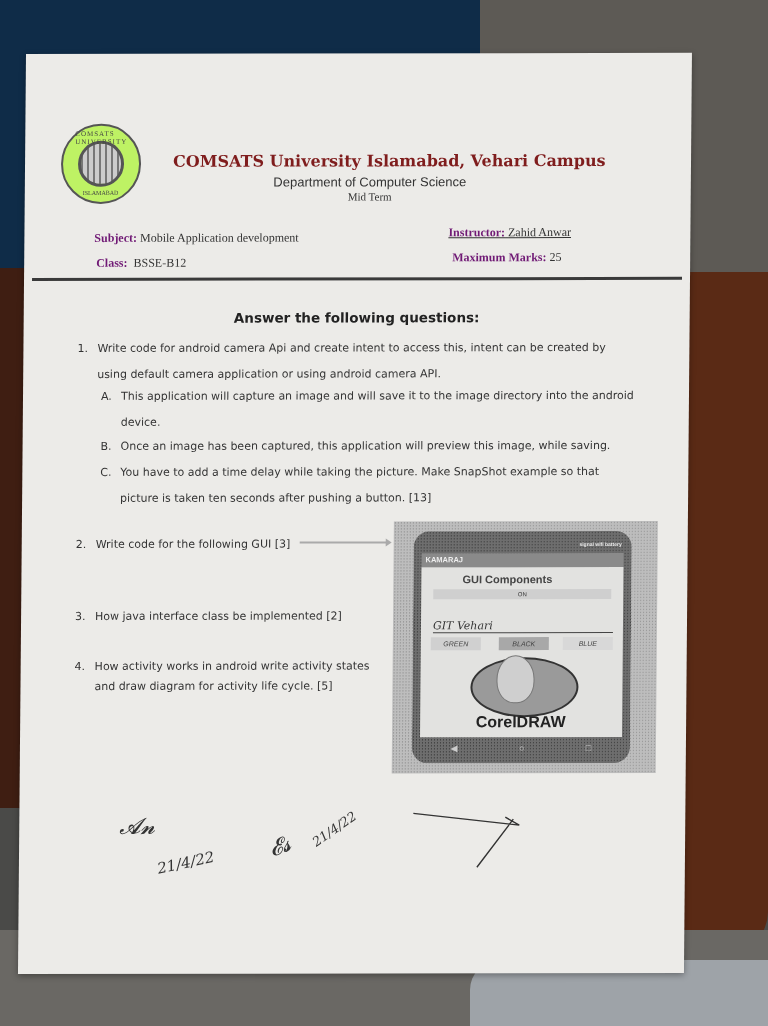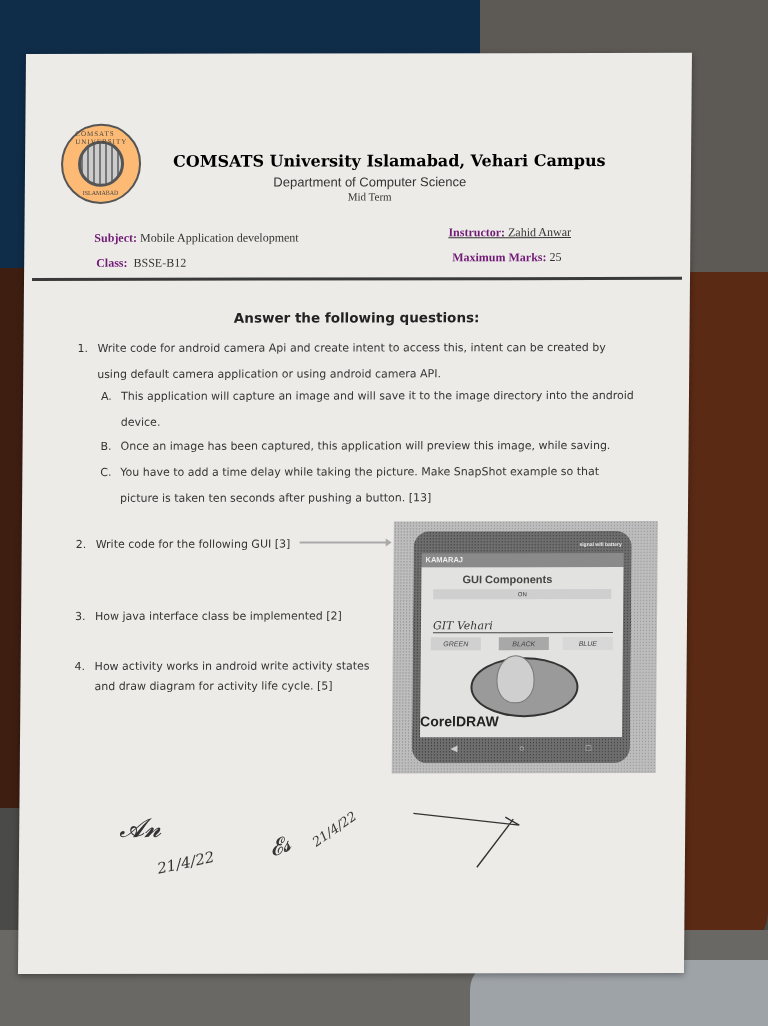--- a/index.html
+++ b/index.html
@@ -19,30 +19,30 @@
   
   .paper {
     position:absolute; left:26px; top:54px; width:666px; height:920px;
     background:#ecebe8;
     transform: skewY(-0.6deg) rotate(0.5deg);
     transform-origin: 0 0;
     box-shadow: 0 2px 6px rgba(0,0,0,0.35);
   }
   .logo {
     position:absolute; left:36px; top:70px; width:76px; height:76px; border-radius:50%;
-    border:2px solid #555; background:#fdba74;
+    border:2px solid #555; background:#bef264;
     display:flex; align-items:center; justify-content:center;
   }
   .logo .inner { width:40px; height:40px; border-radius:50%; border:3px solid #555;
     background: repeating-linear-gradient(90deg,#777 0 2px,#ccc 2px 6px); }
   .logo .ring-text { position:absolute; font-size:7px; color:#444; font-family:"Liberation Serif", serif; }
   .logo .rt-top { top:4px; left:12px; letter-spacing:1px; }
   .logo .rt-bot { bottom:6px; left:20px; font-size:6px; }
 
-  .uni-title { position:absolute; left:148px; top:98px; font-family:"DejaVu Serif", serif; font-weight:bold; font-size:16px; color:#000000; }
+  .uni-title { position:absolute; left:148px; top:98px; font-family:"DejaVu Serif", serif; font-weight:bold; font-size:16px; color:#7f1d1d; }
   .dept { position:absolute; left:0; width:666px; text-align:center; top:121px; font-size:13px; color:#333; padding-left:24px; box-sizing:border-box;}
   .term { position:absolute; left:0; width:666px; text-align:center; top:137px; font-family:"Liberation Serif", serif; font-size:11px; color:#333; padding-left:24px; box-sizing:border-box;}
 
   .meta { position:absolute; font-family:"Liberation Serif", serif; font-size:12px; color:#333; }
   .meta b { color:#701a75; }
   .rule { position:absolute; left:8px; top:224px; width:650px; height:3px; background:#3a3a3a; }
 
   .instr-heading { position:absolute; left:0; width:666px; text-align:center; top:256px; font-weight:bold; font-size:13.5px; color:#222; font-family:"DejaVu Sans", sans-serif; }
 
   .q { position:absolute; font-family:"DejaVu Sans", sans-serif; font-size:11px; color:#333; line-height:26px; }
@@ -60,21 +60,21 @@
     background-image: radial-gradient(#444 1px, transparent 1px); background-size:3px 3px; }
   .phone-status { position:absolute; right:10px; top:10px; font-size:7px; color:#eee; font-weight:bold; }
   .phone-appbar { position:absolute; left:8px; top:22px; width:202px; height:14px; background:#8a8a8a; color:#eee; font-size:7.5px; font-weight:bold; line-height:14px; padding-left:4px; box-sizing:border-box; }
   .phone-screen { position:absolute; left:8px; top:36px; width:202px; height:170px; background:#e2e2e0; }
   .gui-title { position:absolute; left:0; width:172px; text-align:center; top:6px; font-size:11px; font-weight:bold; color:#444; }
   .gui-toggle { position:absolute; left:12px; top:22px; width:178px; height:10px; background:#cfcfcf; font-size:6px; text-align:center; color:#333; line-height:10px; }
   .gui-input { position:absolute; left:12px; top:52px; width:180px; border-bottom:1px solid #444; font-family:"DejaVu Serif", serif; font-style:italic; font-size:11px; color:#333; }
   .gui-btn { position:absolute; top:70px; height:13px; font-size:7px; line-height:13px; text-align:center; color:#444; font-style:italic; }
   .gui-logo { position:absolute; left:50px; top:90px; width:104px; height:56px; border:2px solid #333; border-radius:50%; background:#9a9a9a; }
   .gui-logo-balloon { position:absolute; left:24px; top:-4px; width:36px; height:46px; border-radius:50% 50% 45% 45%; background:#cfcfcf; border:1px solid #777; }
-  .gui-logo-text { position:absolute; left:0; width:201px; top:146px; font-size:14px; font-weight:bold; color:#222; }
+  .gui-logo-text { position:absolute; left:0; width:201px; text-align:center; top:146px; font-size:16px; font-weight:bold; color:#222; }
   .phone-nav { position:absolute; left:8px; top:210px; width:202px; height:14px; display:flex; justify-content:space-around; align-items:center; color:#ccc; font-size:9px; }
 
   .arrow { position:absolute; left:278px; top:488px; width:88px; height:2px; background:#aaa; }
   .arrow:after { content:""; position:absolute; right:-4px; top:-3px; border-left:6px solid #aaa; border-top:4px solid transparent; border-bottom:4px solid transparent; }
 
   .sig { position:absolute; font-family:"DejaVu Serif", serif; font-style:italic; color:#333; }
 </style>
 </head>
 <body>
 
@@ -172,20 +172,20 @@
         <div class="gui-logo-text">CorelDRAW</div>
       </div>
       <div class="phone-nav">
         <span>◀</span>
         <span>○</span>
         <span>□</span>
       </div>
     </div>
   </div>
 
-  <div class="sig" style="left:100px; top:760px; font-size:26px;font-family:Liberation Serif, serif;">𝓐𝓷</div>
+  <div class="sig" style="left:100px; top:760px; font-size:22px;">𝓐𝓷</div>
   <div class="sig" style="left:138px; top:800px; font-size:15px; transform:rotate(-12deg);">21/4/22</div>
   <div class="sig" style="left:250px; top:780px; font-size:22px; transform:rotate(-20deg);">𝓔𝓼</div>
   <div class="sig" style="left:290px; top:768px; font-size:13px; transform:rotate(-35deg);">21/4/22</div>
   <svg style="position:absolute; left:390px; top:750px;" width="130" height="70">
     <path d="M4 10 L110 22 L96 14 M104 16 L68 64" stroke="#333" stroke-width="1.4" fill="none"></path>
   </svg>
 </div>
 
 </body></html>

